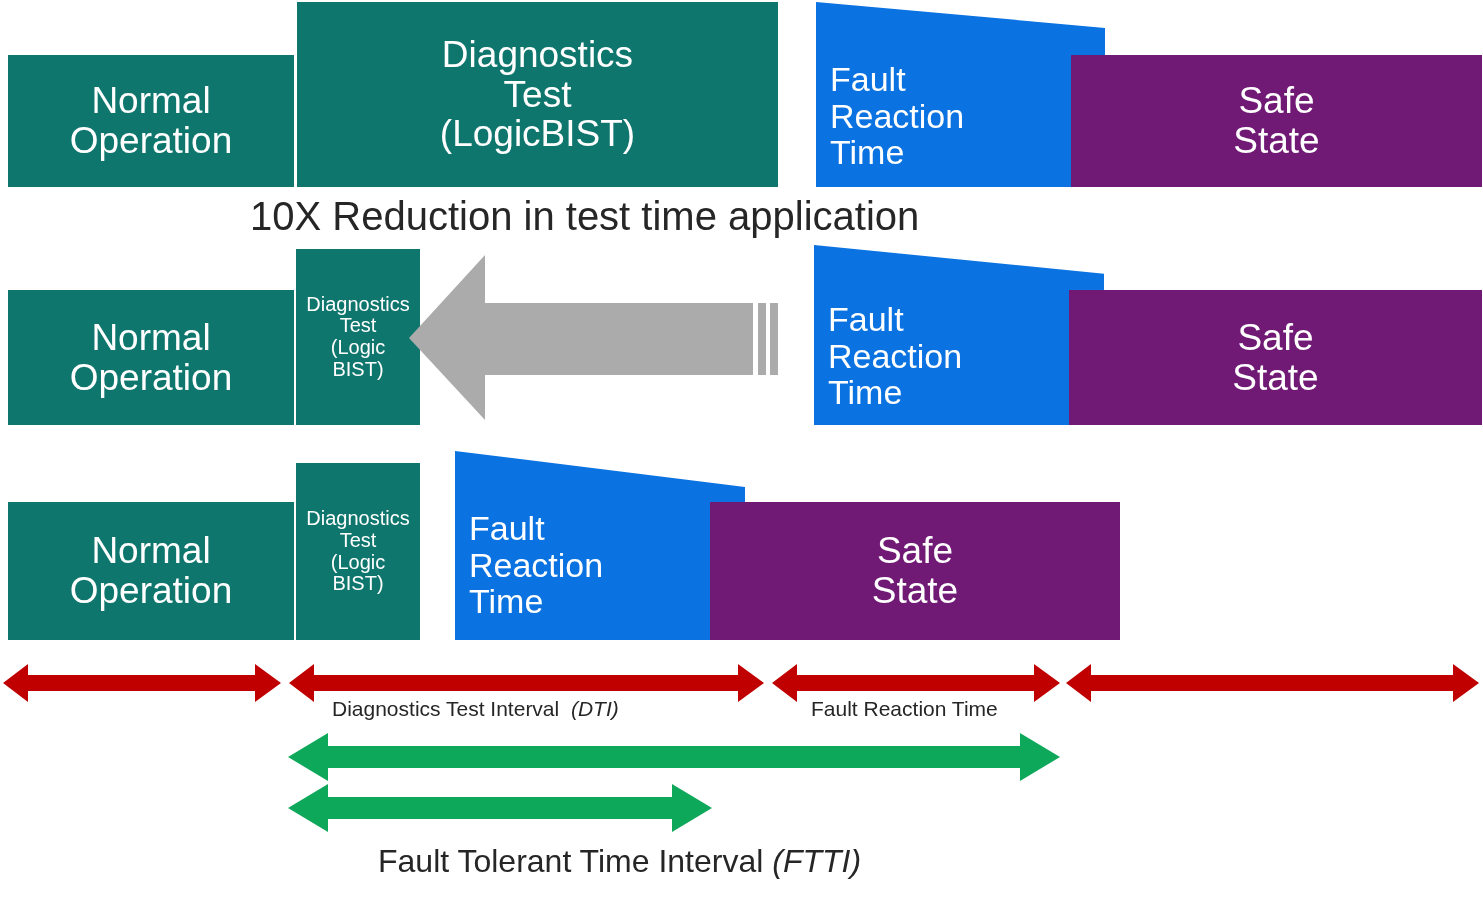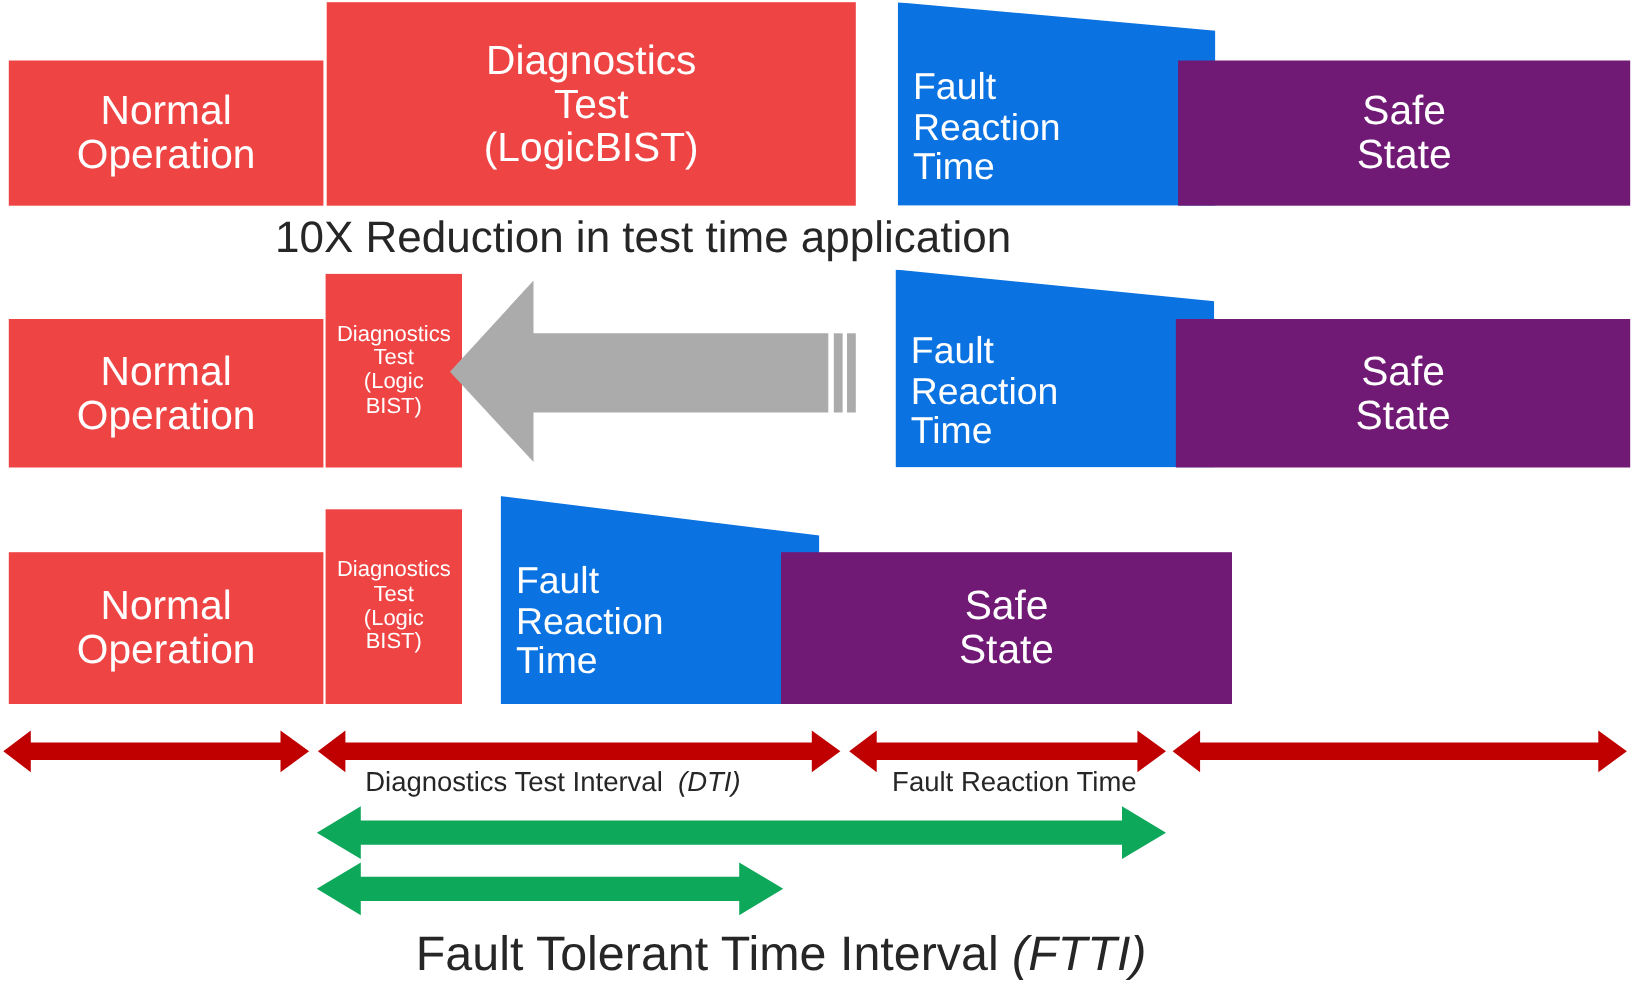--- a/index.html
+++ b/index.html
@@ -22,21 +22,21 @@
     box-sizing: border-box;
     display: flex;
     align-items: center;
     justify-content: center;
     text-align: center;
     color: #ffffff;
     line-height: 1.08;
     white-space: pre-line;
     font-family: "Liberation Sans", sans-serif;
   }
-  .navy   { background: #ef4444; align-items: center; }
+  .navy   { background: #0f766e; align-items: center; }
   .steel  { background: #701a75; }
 
   .trap {
     position: absolute;
     color: #ffffff;
     line-height: 1.08;
     white-space: pre-line;
     font-family: "Liberation Sans", sans-serif;
     margin-left: 35px;
   }
@@ -64,21 +64,21 @@
     left: 0; top: 0;
     width: 1483px;
     height: 916px;
     pointer-events: none;
   }
 
   .lbl-small {
     position: absolute;
     color: #262626;
     font-family: "Liberation Sans", sans-serif;
-    font-size: 25px;
+    font-size: 21px;
     white-space: pre;
   }
   .ital { font-style: italic; }
 </style>
 </head>
 <body>
 
 <div id="stage">
 
   <div class="blk navy" style="left:8px; top:55px; width:286px; height:132px; font-size:37px;">
@@ -183,15 +183,15 @@
 
     <g>
       <polygon fill="#0EA85A" points="288,808 328,784 328,797 672,797 672,784 712,808 672,832 672,819 328,819 328,832"></polygon>
     </g>
   </svg>
 
   <div class="lbl-small" style="left:332px; top:697px;"><span>Diagnostics Test Interval  </span><span class="ital">(DTI)</span></div>
 
   <div class="lbl-small" style="left:811px; top:697px;"><span>Fault Reaction Time</span></div>
 
-  <div class="caption" style="left:378px; top:843px; font-size:44px;"><span>Fault Tolerant Time Interval </span><span class="ital">(FTTI)</span></div>
+  <div class="caption" style="left:378px; top:843px; font-size:32px;"><span>Fault Tolerant Time Interval </span><span class="ital">(FTTI)</span></div>
 
 </div>
 
 </body></html>

